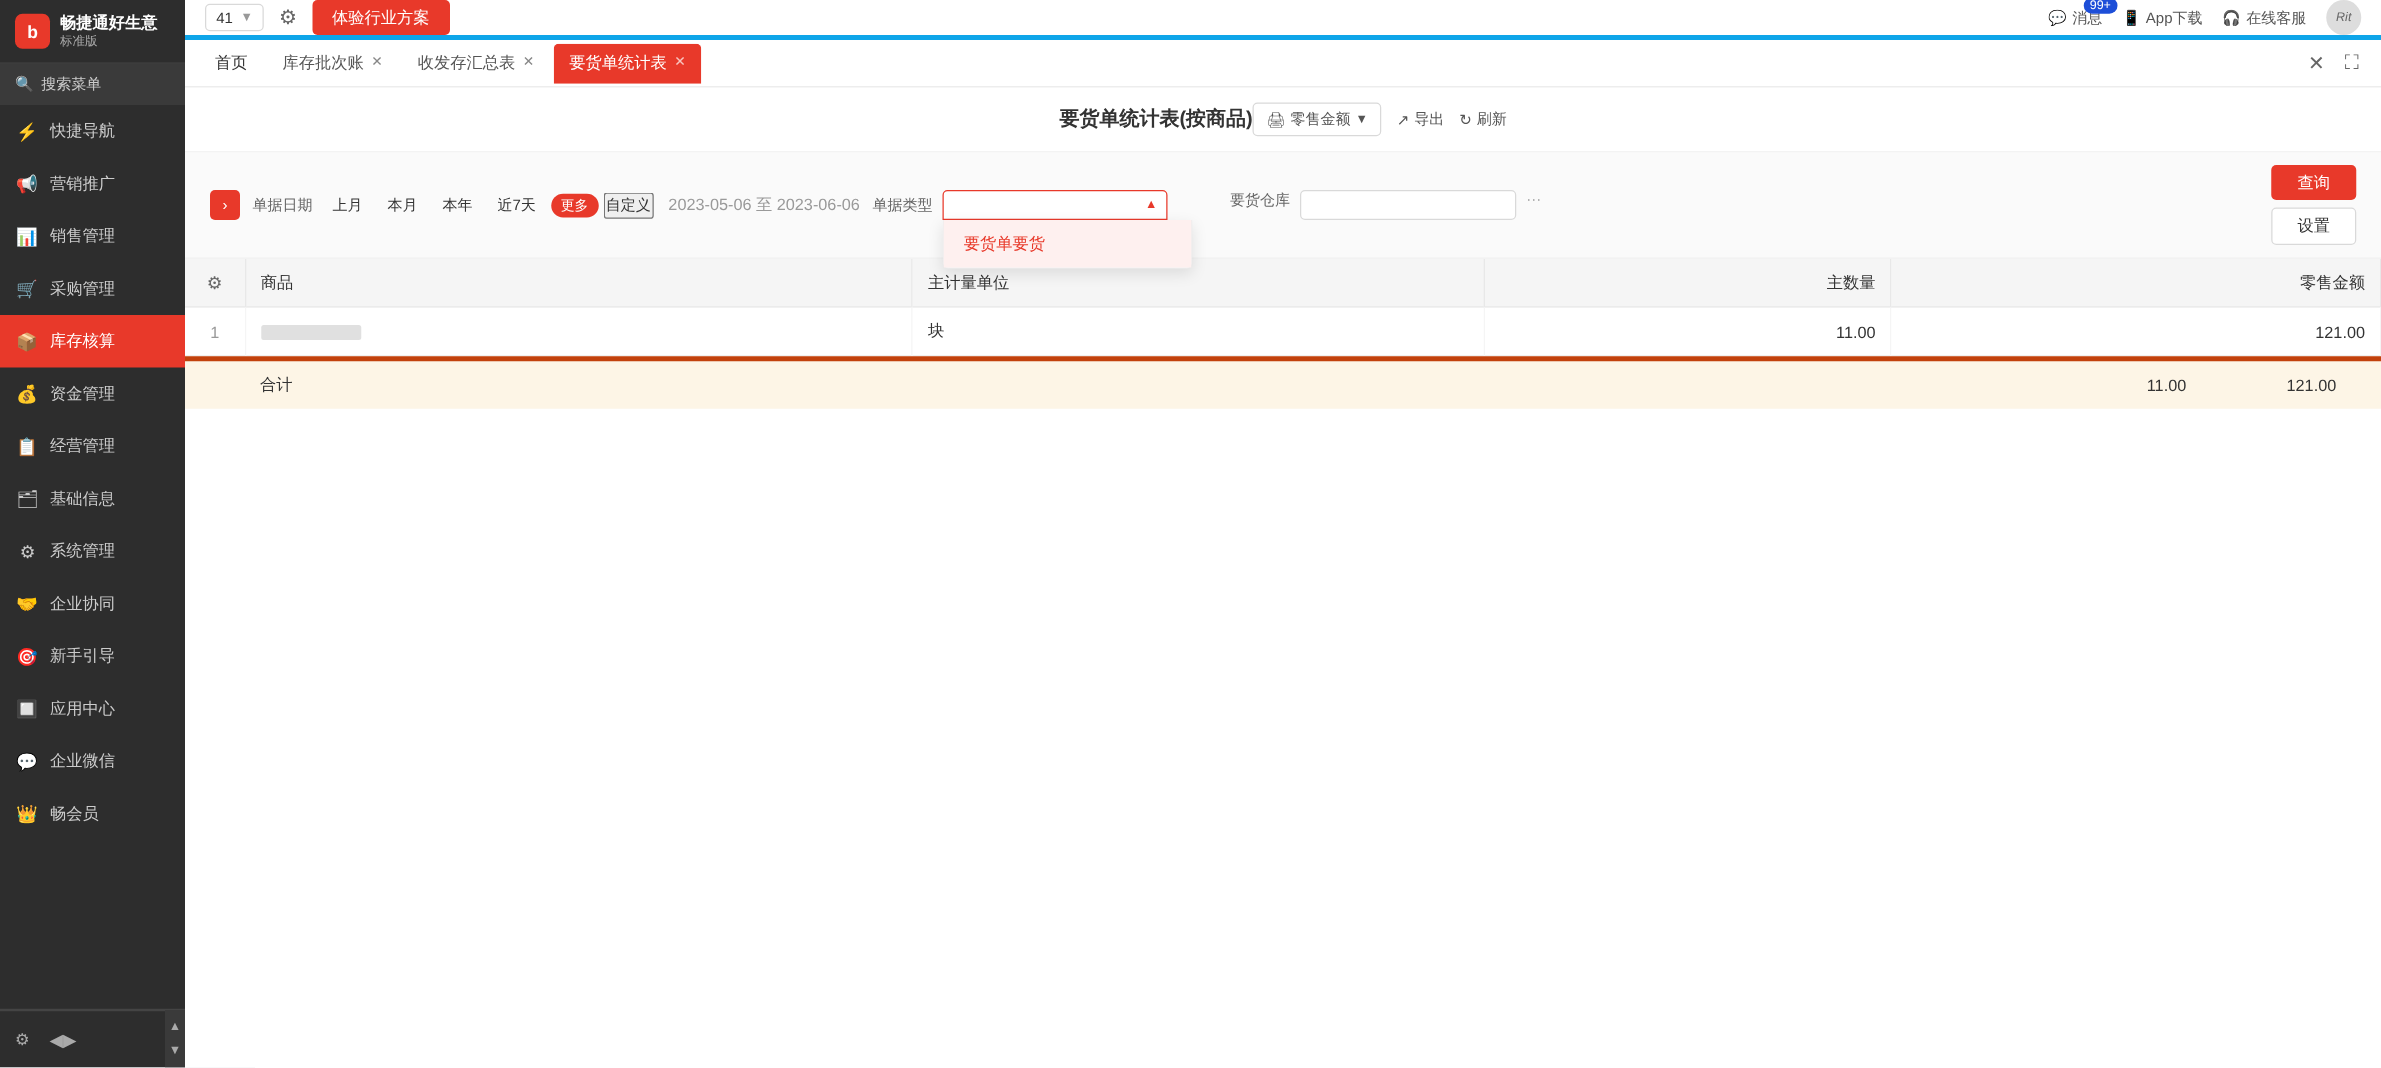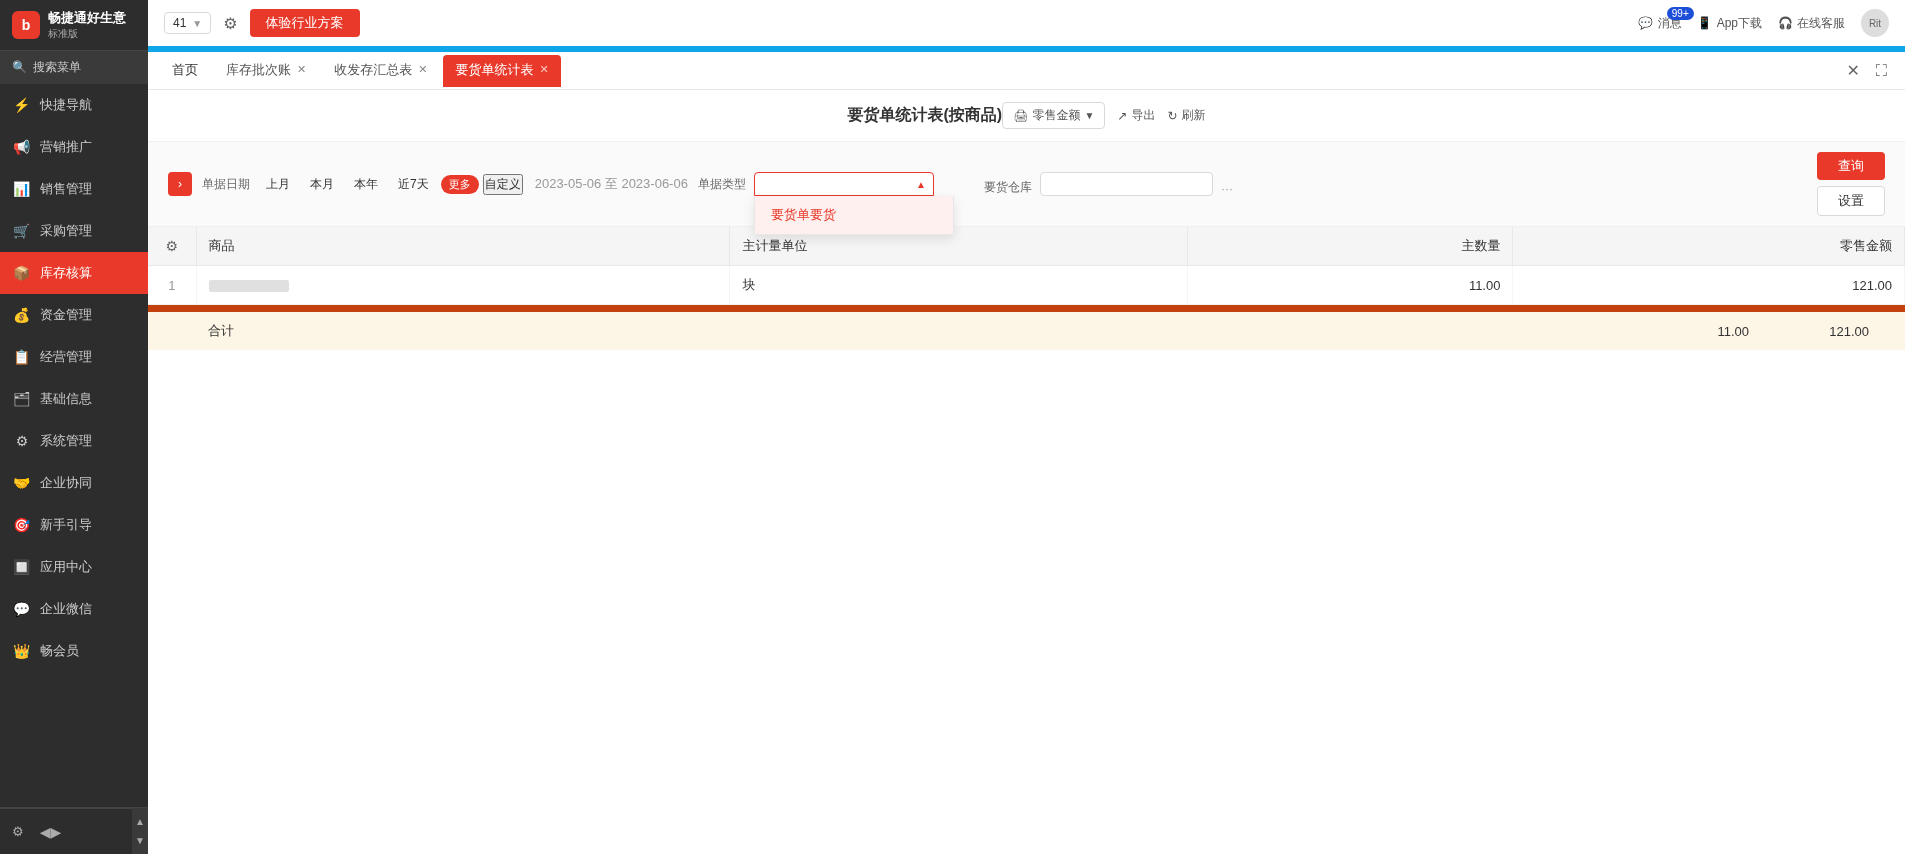--- a/index.html
+++ b/index.html
@@ -91,25 +91,25 @@
     .main {
       flex: 1;
       display: flex;
       flex-direction: column;
       overflow: hidden;
     }
 
     
     .topbar {
       background: #fff;
-      border-bottom: 6px solid #0ea5e9;
+      border-bottom: 4px solid #0ea5e9;
       display: flex;
       align-items: center;
       padding: 0 16px;
-      height: 52px;
+      height: 32px;
       flex-shrink: 0;
       gap: 12px;
     }
     .topbar-left { display: flex; align-items: center; gap: 8px; flex: 1; }
     .topbar-selector {
       display: flex; align-items: center;
       border: 1px solid #d9d9d9; border-radius: 4px;
       padding: 3px 8px; font-size: 12px; cursor: pointer; color: #333;
       background: #fff;
     }
@@ -243,21 +243,21 @@
       border: 1px solid #d9d9d9; border-radius: 4px;
       padding: 4px 32px 4px 8px; font-size: 12px; width: 180px;
       position: relative; cursor: pointer;
       background: #fff;
       border-color: #e8392a;
       border-bottom: none;
       border-radius: 4px 4px 0 0;
     }
     .filter-type-arrow { position: absolute; right: 8px; top: 50%; transform: translateY(-50%); color: #e8392a; font-size: 10px; }
 
-    .warehouse-group { display: flex; align-items: flex-end; gap: 8px; }
+    .warehouse-group { display: flex; align-items: flex-start; gap: 8px; }
     .warehouse-input {
       border: 1px solid #d9d9d9; border-radius: 4px;
       padding: 4px 8px; font-size: 12px; min-width: 160px;
       background: #fff;
     }
     .warehouse-more { color: #999; cursor: pointer; font-size: 12px; }
     .query-btn {
       background: #e8392a; color: #fff;
       border: none; border-radius: 4px;
       padding: 5px 20px; font-size: 13px; cursor: pointer;
@@ -322,21 +322,21 @@
     }
     .data-table tbody td:first-child { text-align: center; color: #999; }
     .data-table .num-cell { text-align: right; }
 
     
     .total-row {
       background: #fdf5e6;
       display: flex;
       align-items: center;
       padding: 10px 12px;
-      border-top: 7px solid #c2410c;
+      border-top: 4px solid #c2410c;
       font-size: 13px;
     }
     .total-label { color: #333; margin-right: auto; padding-left: 240px; }
     .total-qty { width: 120px; text-align: right; color: #333; padding-right: 24px; }
     .total-amount { width: 120px; text-align: right; color: #333; padding-right: 24px; }
 
     
     .th-gear { cursor: pointer; color: #666; font-size: 14px; }
 
     .product-cell-text { display: inline-block; width: 80px; height: 12px; background: #e0e0e0; border-radius: 2px; vertical-align: middle; }
@@ -449,21 +449,21 @@
       </div>
       <div class="topbar-app">
         <span>📱</span>
         <span>App下载</span>
       </div>
       <div class="topbar-service">
         <span>🎧</span>
         <span>在线客服</span>
       </div>
       <div class="topbar-avatar">
-        <span style="font-size:10px;display:flex;align-items:center;justify-content:center;height:100%;color:#666;">Rit</span>
+        <span style="font-size:10px;display:flex;align-items:center;justify-content:center;height:100%;color:#666;font-style:italic;">Rit</span>
       </div>
     </div>
   </div>
 
   <div class="tabs-bar">
     <div class="tab-item home">
       <span>首页</span>
     </div>
     <div class="tab-item">
       <span>库存批次账</span>

